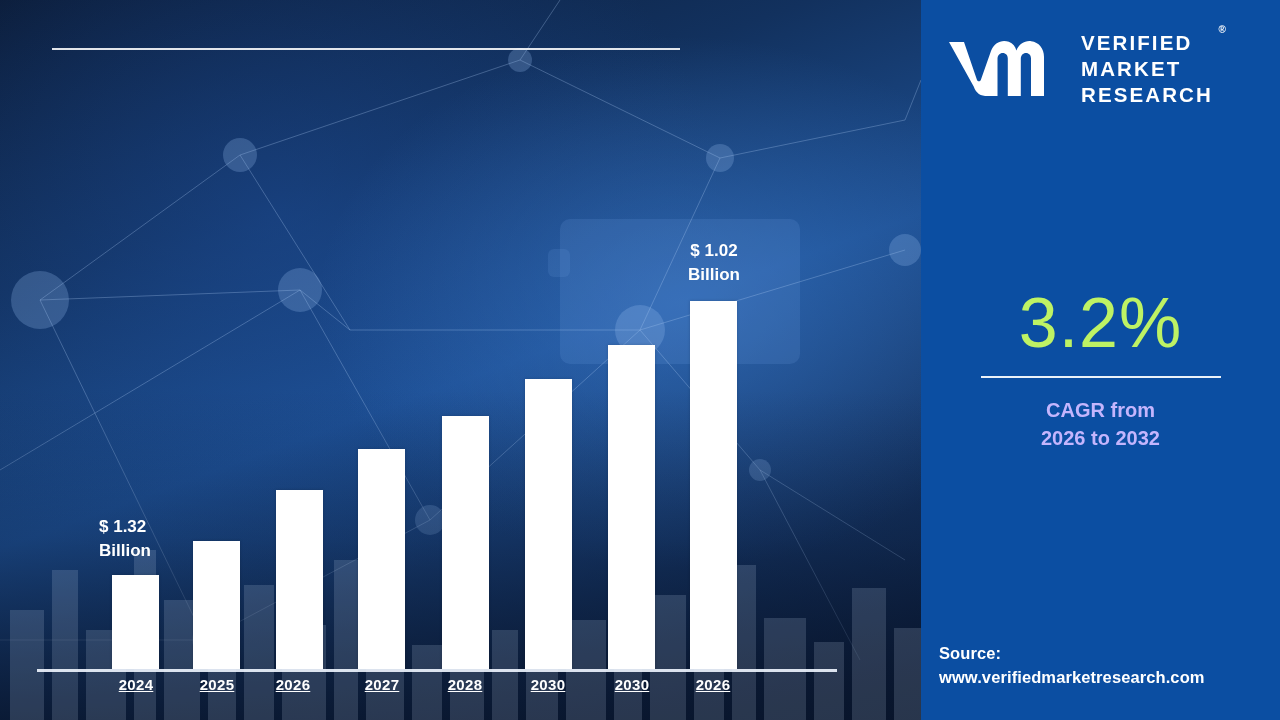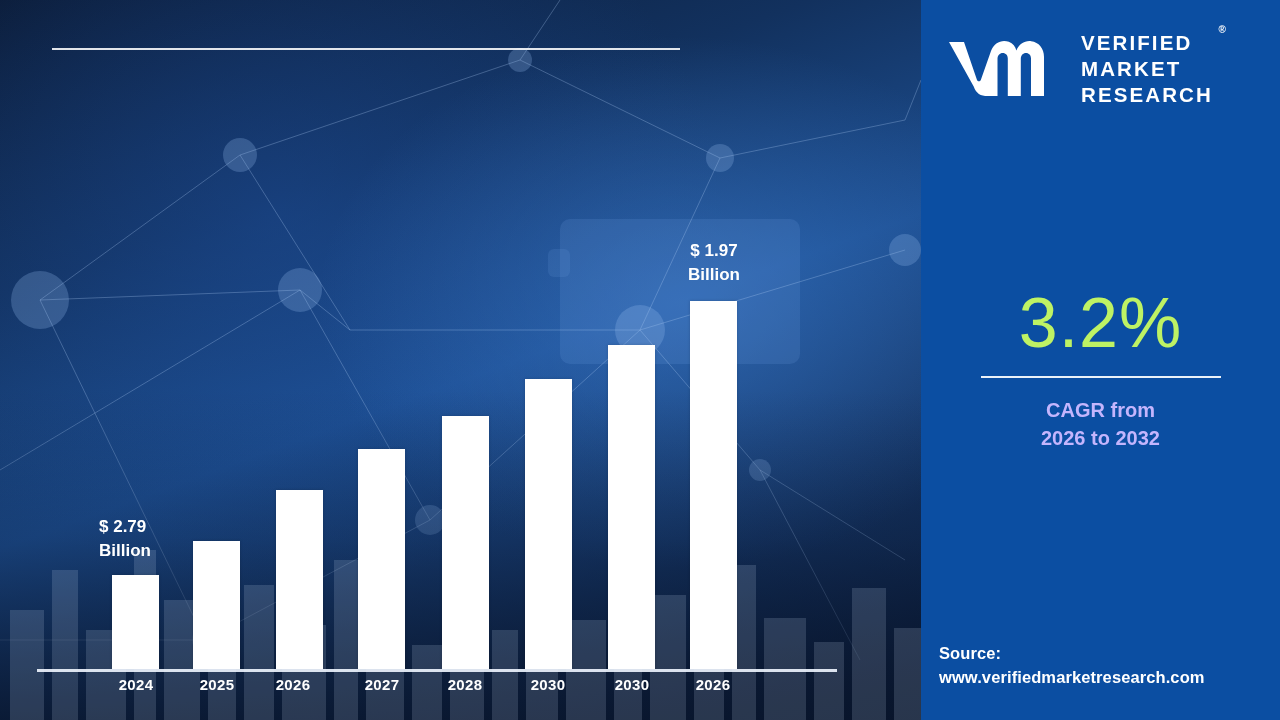--- a/index.html
+++ b/index.html
@@ -72,20 +72,21 @@
     position:absolute; bottom:51px;
     width:47px;
     background:#ffffff;
     box-shadow:0 0 3px rgba(0,0,0,0.18);
   }
   .tick-label {
     position:absolute; top:676px;
     width:80px; text-align:center;
     font-size:15px; font-weight:700; color:#ffffff;
     letter-spacing:.3px;
+    text-decoration:underline;
   }
   .bar-callout {
     position:absolute;
     font-size:17px; font-weight:700; color:#ffffff;
     line-height:1.42; white-space:pre-line;
   }
   #callout-first { left:99px; top:515px; text-align:left; }
   #callout-last  { left:634px; top:239px; width:160px; text-align:center; }
 
   
@@ -213,23 +214,23 @@
 
       <div class="tick-label" style="left:96px;">2024</div>
       <div class="tick-label" style="left:177px;">2025</div>
       <div class="tick-label" style="left:253px;">2026</div>
       <div class="tick-label" style="left:342px;">2027</div>
       <div class="tick-label" style="left:425px;">2028</div>
       <div class="tick-label" style="left:508px;">2030</div>
       <div class="tick-label" style="left:592px;">2030</div>
       <div class="tick-label" style="left:673px;">2026</div>
 
-      <div class="bar-callout" id="callout-first">$ 2.79
+      <div class="bar-callout" id="callout-first">$ 1.32
 Billion</div>
-      <div class="bar-callout" id="callout-last">$ 1.97
+      <div class="bar-callout" id="callout-last">$ 1.02
 Billion</div>
     </div>
   </div>
 
   <div id="brand-panel">
 
     <div id="logo-row">
       <svg id="logo-mark" viewBox="0 0 118 62">
         <path fill="#ffffff" d="M2,4 h15 l13,38 c0.6,1.8 3.2,1.8 3.8,0 L44,13
           c3-8.6 11.2-11.8 17.8-9.2 4.2,1.7 6.6,5 7.6,8.6 2.6-6.4 8.4-10 14.8-9.2

